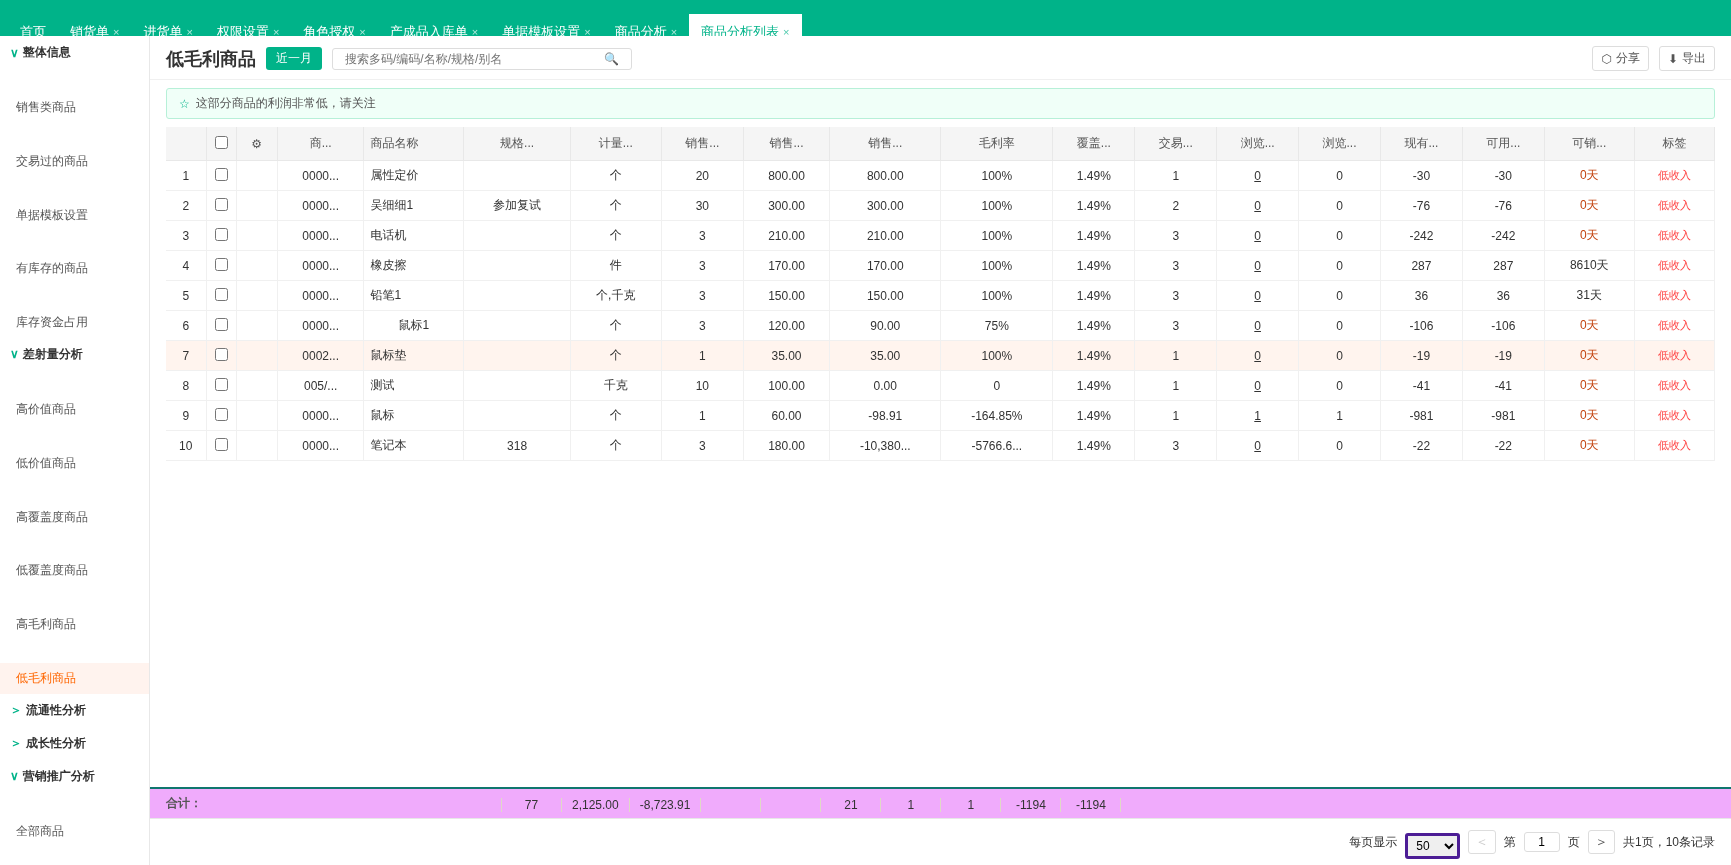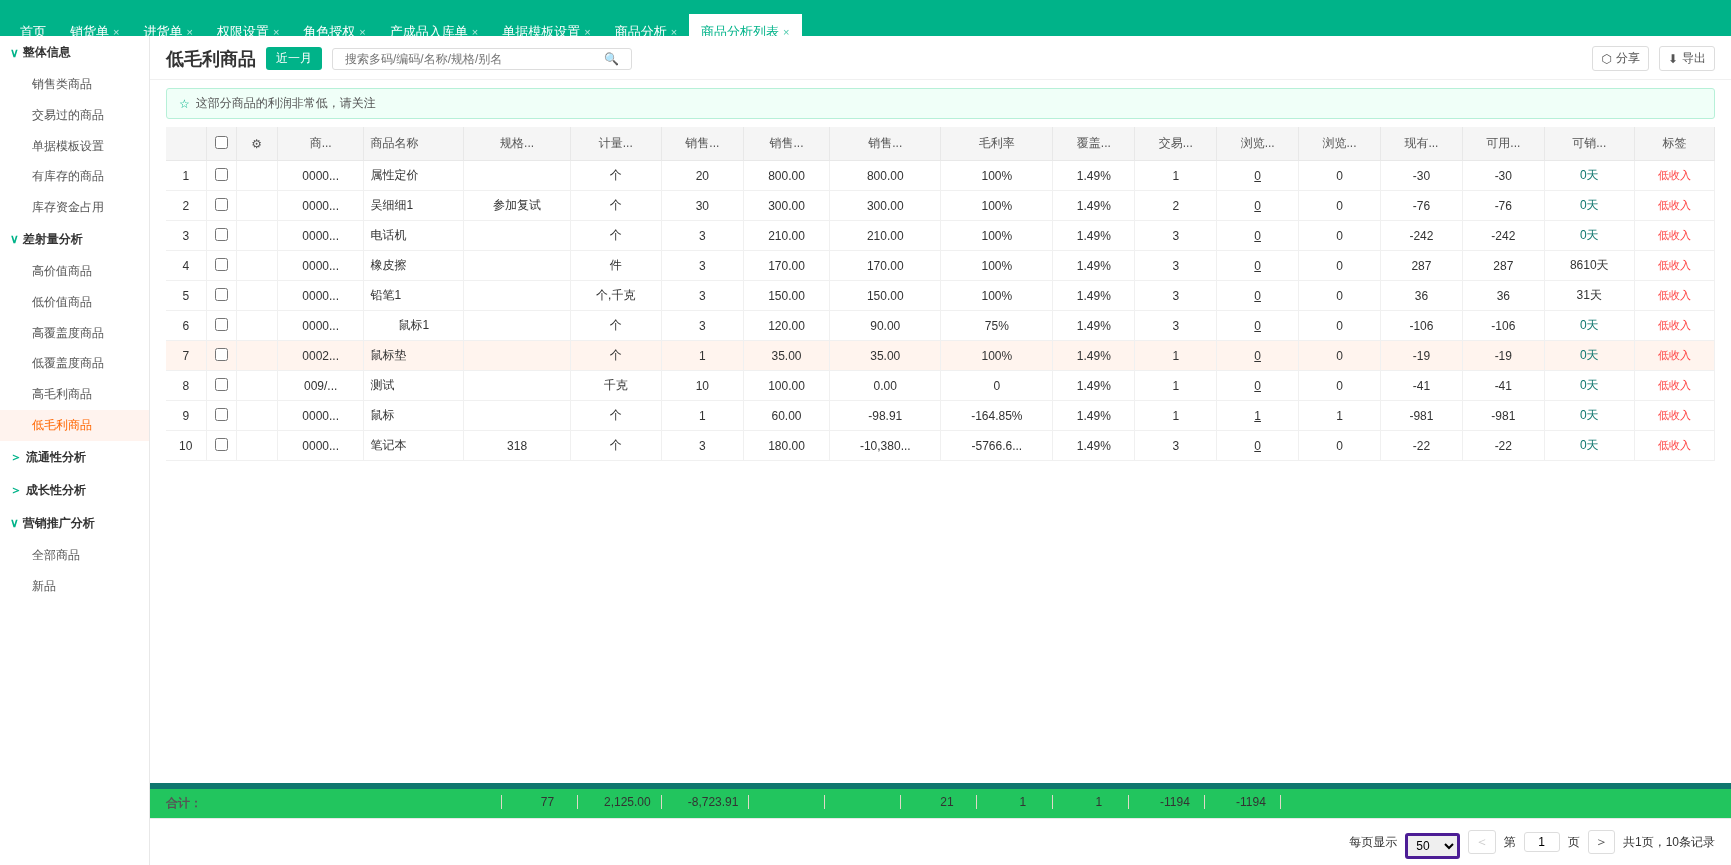--- a/index.html
+++ b/index.html
@@ -44,25 +44,26 @@
       display: flex;
       align-items: center;
       padding: 8px 10px;
       font-size: 12px;
       color: #333;
       cursor: pointer;
       font-weight: bold;
     }
     .sidebar-group-title .arrow { margin-right: 4px; color: #00b389; }
     .sidebar-item {
-      padding: 7px 10px 7px 32px;
+      padding: 7px 10px 7px 16px;
       font-size: 12px;
       color: #555;
       cursor: pointer;
       line-height: 1.4;
+      margin-top: 23px;
     }
     .sidebar-item.active { background: #fff3ee; color: #ff6600; }
     
     
     .content-area {
       flex: 1;
       display: flex;
       flex-direction: column;
       overflow: hidden;
       background: #fff;
@@ -177,38 +178,38 @@
       white-space: nowrap;
     }
     
     tr.highlighted td { background: #fff4ee; }
     
     .tag-low-income {
       color: #ff4444;
       font-size: 11px;
     }
     
-    .days-red { color: #0f766e; }
+    .days-red { color: #c2410c; }
     .days-normal { color: #333; }
     
     .underline-link { text-decoration: underline; cursor: pointer; }
     
     
     .table-footer {
-      background: #22c55e;
-      border-top: 6px solid #0f766e;
+      background: #f0abfc;
+      border-top: 2px solid #0f766e;
       padding: 6px 16px;
       display: flex;
-      align-items: flex-start;
+      align-items: flex-end;
       font-size: 12px;
     }
     .footer-label { color: #555; margin-right: 20px; font-weight: bold; }
     .footer-cells {
       display: flex;
-      gap: 16px;
+      gap: 0;
     }
     .footer-cell {
       padding: 0 10px;
       border-right: 1px solid #e0d8c8;
       min-width: 60px;
       text-align: center;
       color: #333;
     }
     
     
@@ -526,21 +527,21 @@
     <td>0</td>
     <td>-19</td>
     <td>-19</td>
     <td class="days-red">0天</td>
     <td class="tag-low-income">低收入</td>
   </tr>
             <tr>
     <td>8</td>
     <td><input type="checkbox" style=""></td>
     <td></td>
-    <td>009/...</td>
+    <td>005/...</td>
     <td style="text-align:left;">测试</td>
     <td></td>
     <td>千克</td>
     <td>10</td>
     <td>100.00</td>
     <td>0.00</td>
     <td>0</td>
     <td>1.49%</td>
     <td>1</td>
     <td class="underline-link">0</td>

